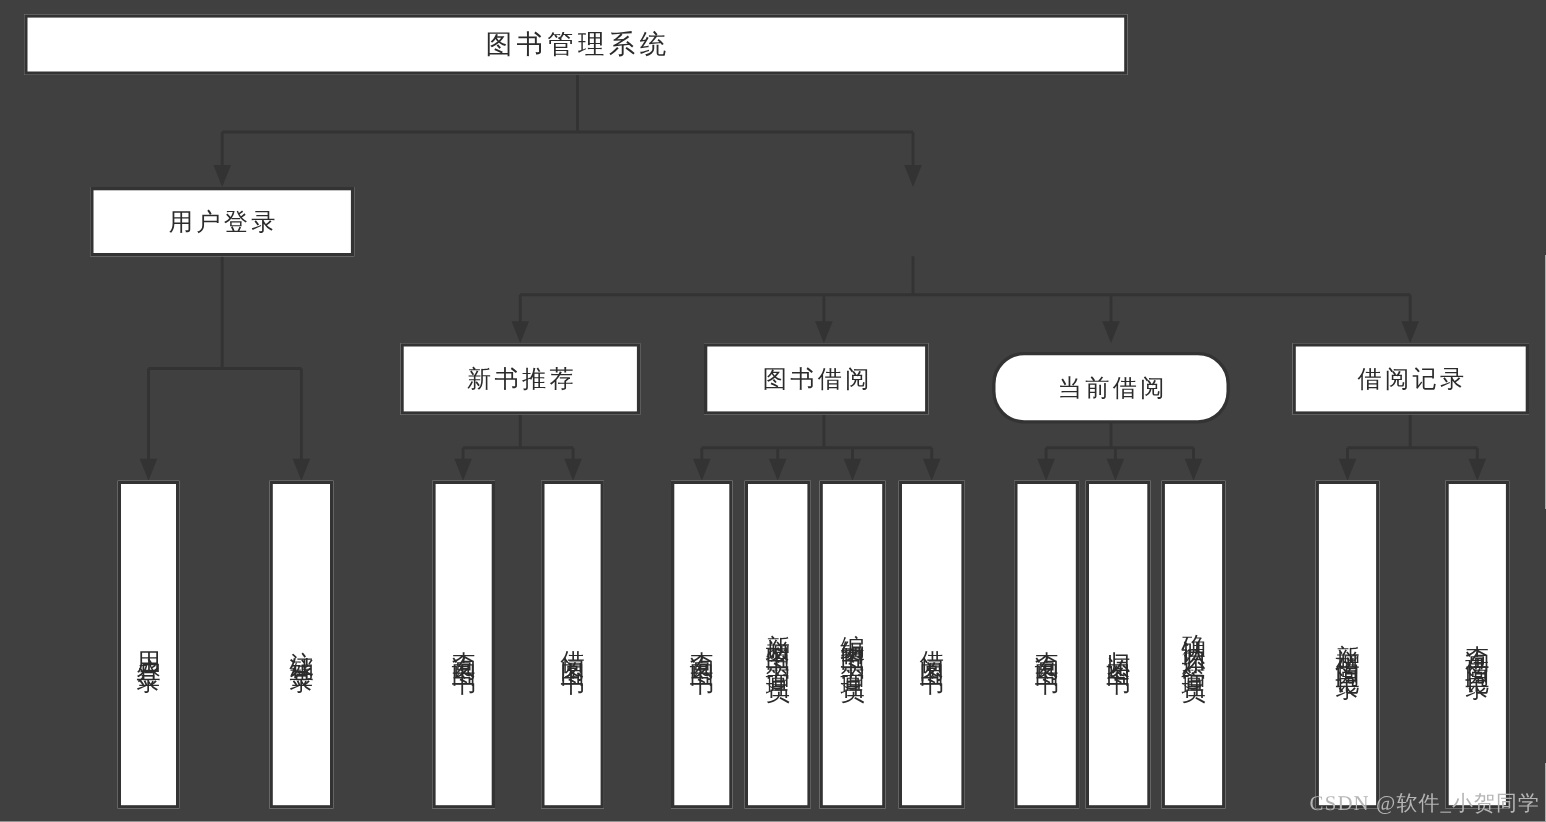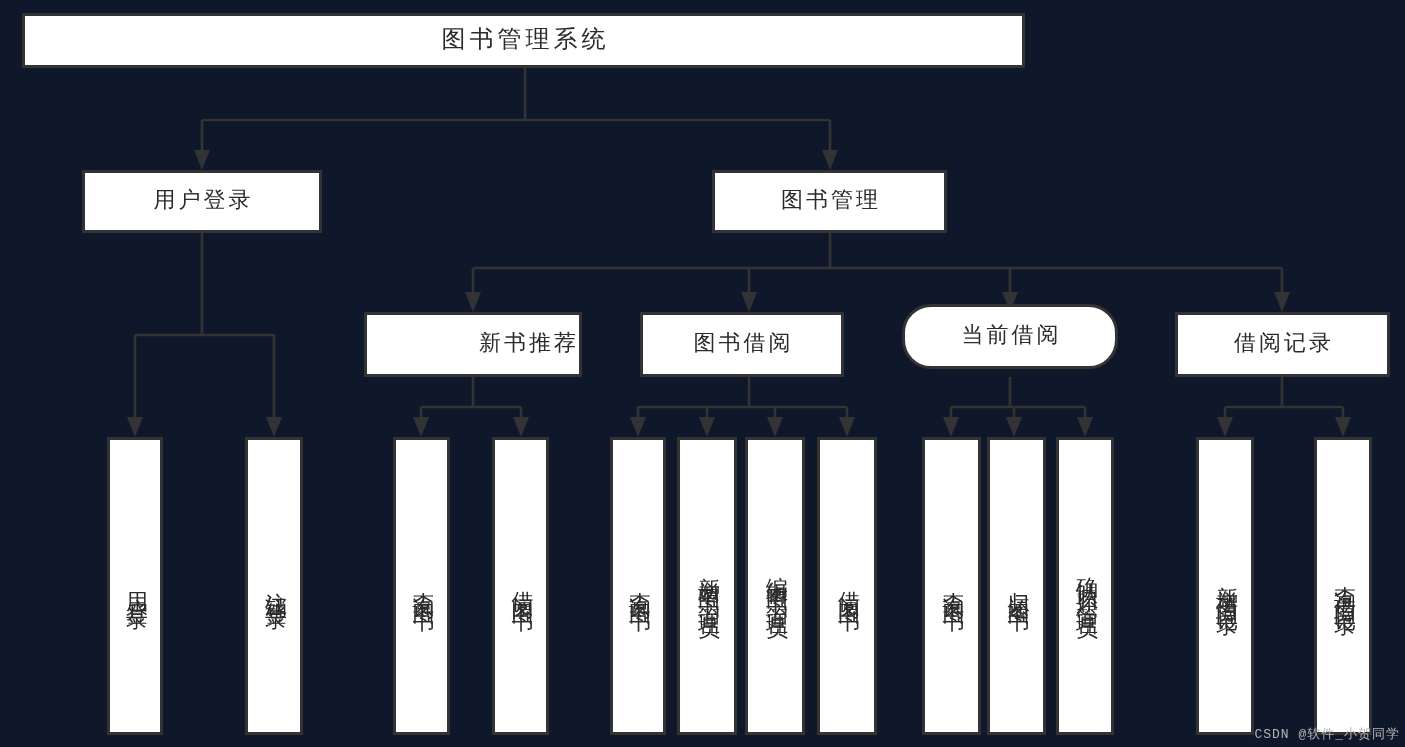--- a/index.html
+++ b/index.html
@@ -1,21 +1,21 @@
 <!DOCTYPE html>
 <html><head>
 <meta charset="utf-8">
 <style>
   html, body { margin: 0; padding: 0; background: #ffffff; }
   #stage {
     position: relative;
     width: 1405px;
     height: 747px;
-    background: #0f172a;
-    font-family: Liberation Mono, monospace;
+    background: #404040;
+    font-family: Liberation Serif, serif;
     overflow: hidden;
   }
   #connectors {
     position: absolute;
     left: 0; top: 0;
     width: 1405px; height: 747px;
     z-index: 1;
   }
   #connectors path.line {
     fill: none;
@@ -55,35 +55,35 @@
     font-size: 22px;
     letter-spacing: 6px;
     line-height: 1.1;
     max-height: 292px;
     white-space: nowrap;
   }
   #watermark {
     position: absolute;
     right: 5px;
     bottom: 4px;
-    font-size: 13px;
+    font-size: 19px;
     letter-spacing: 1px;
     color: #b5b5b5;
     z-index: 3;
     white-space: nowrap;
     margin-top: 12px;
   }
 
   
   #box-root      { left: 22px;   top: 13px;  width: 1003px; height: 55px; }
   #box-l2-user   { left: 82px;   top: 170px; width: 240px;  height: 63px; }
   #box-l2-book   { left: 712px;  top: 170px; width: 235px;  height: 63px; }
-  #box-l3-rec    { left: 364px;  top: 312px; width: 218px;  height: 65px; justify-content: flex-end; }
+  #box-l3-rec    { left: 364px;  top: 312px; width: 218px;  height: 65px; }
   #box-l3-borrow { left: 640px;  top: 312px; width: 204px;  height: 65px; }
-  #box-l3-cur    { left: 902px;  top: 304px; width: 216px;  height: 65px; border-radius: 29px; }
+  #box-l3-cur    { left: 902px;  top: 320px; width: 216px;  height: 65px; border-radius: 29px; }
   #box-l3-hist   { left: 1175px; top: 312px; width: 215px;  height: 65px; align-items: center; }
   .leaf          { top: 437px;  height: 298px; }
   #leaf-a1 { left: 107px;  width: 56px; }
   #leaf-a2 { left: 245px;  width: 58px; }
   #leaf-b1 { left: 393px;  width: 57px; }
   #leaf-b2 { left: 492px;  width: 57px; }
   #leaf-c1 { left: 610px;  width: 56px; }
   #leaf-c2 { left: 677px;  width: 60px; }
   #leaf-c3 { left: 745px;  width: 60px; }
   #leaf-c4 { left: 817px;  width: 60px; }
@@ -134,23 +134,20 @@
     <path class="arrow" d="M1335 417 L1351 417 L1343 437 Z"></path>
   </svg>
 
   <div class="box" id="box-root">
     <span class="h-label root-label">图书管理系统</span>
   </div>
 
   <div class="box" id="box-l2-user">
     <span class="h-label">用户登录</span>
   </div>
-  <div class="box" id="box-l2-book">
-    <span class="h-label">图书管理</span>
-  </div>
 
   <div class="box" id="box-l3-rec">
     <span class="h-label">新书推荐</span>
   </div>
   <div class="box" id="box-l3-borrow">
     <span class="h-label">图书借阅</span>
   </div>
   <div class="box" id="box-l3-cur">
     <span class="h-label">当前借阅</span>
   </div>

